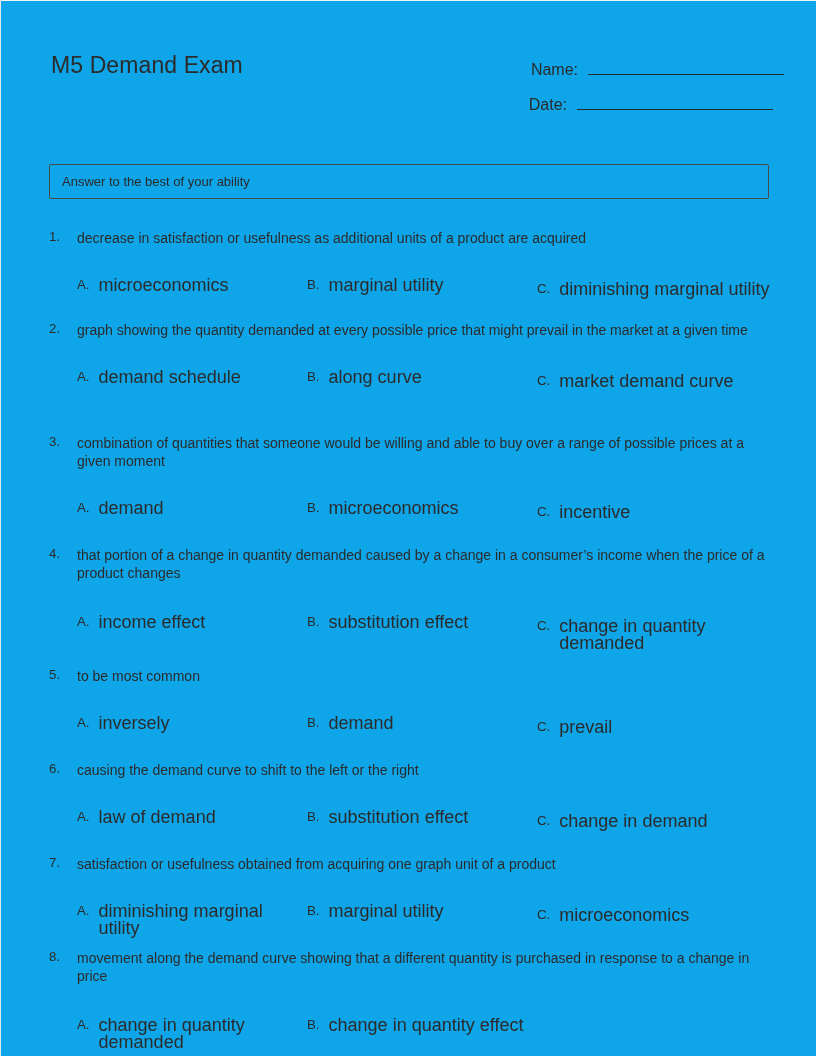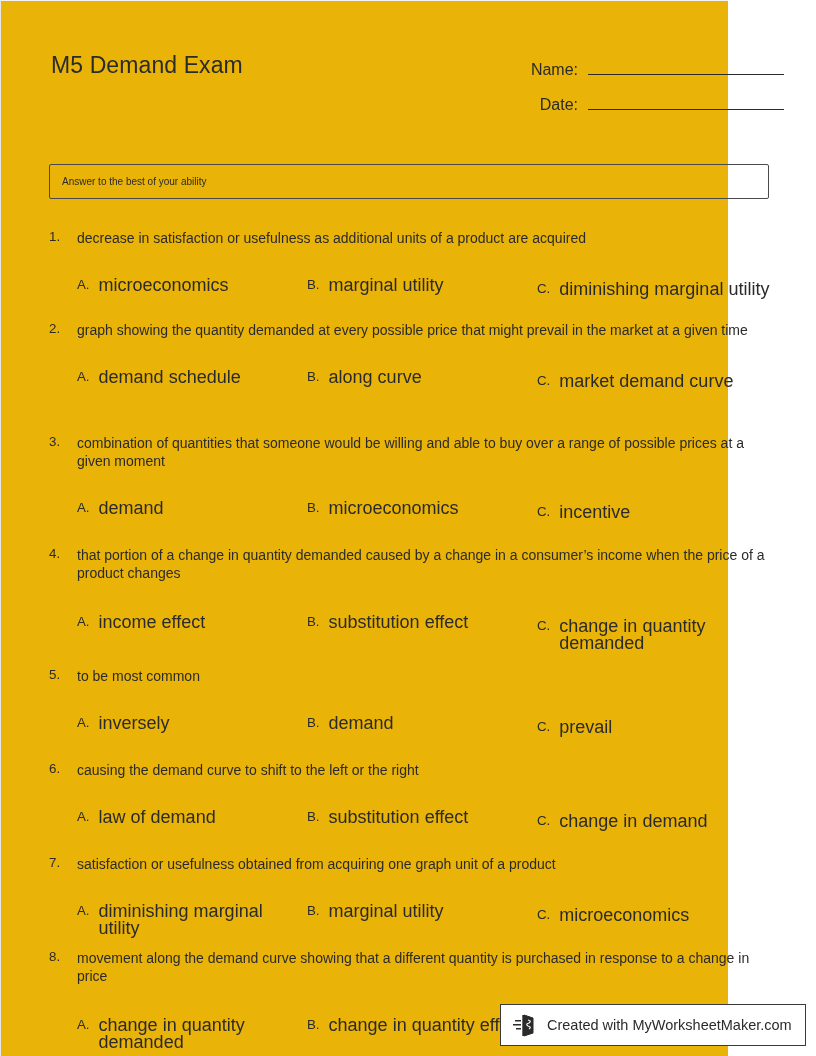--- a/index.html
+++ b/index.html
@@ -11,26 +11,26 @@
     width: 816px;
     height: 1056px;
     position: relative;
     font-family: "Liberation Sans", sans-serif;
     color: #231f20;
     overflow: hidden;
   }
   .page {
     position: absolute;
     left: 0; top: 0;
-    width: 728px;
+    width: 816px;
     height: 1056px;
     box-sizing: border-box;
     border-left: 1px solid #e8e8e8;
     border-top: 1px solid #f2f2f2;
-    background: #eab308;
+    background: #0ea5e9;
   }
 
   
   .header {
     position: absolute;
     left: 50px;
     top: 45px;
     width: 720px;
     height: 90px;
   }
@@ -44,21 +44,21 @@
     letter-spacing: 0.1px;
     white-space: nowrap;
   }
   .field-row {
     position: absolute;
     display: flex;
     align-items: baseline;
     justify-content: space-between;
   }
   .field-name { left: 455px; top: 12px; }
-  .field-date { left: 455px; top: 47px; }
+  .field-date { left: 444px; top: 47px; }
   .field-label {
     font-size: 16px;
     color: #2b2b2b;
     width: 72px;
     text-align: right;
     padding-right: 10px;
     white-space: nowrap;
   }
   .field-line {
     width: 196px;
@@ -74,21 +74,21 @@
     width: 720px;
     height: 35px;
     box-sizing: border-box;
     border: 1px solid #4a4a4a;
     border-radius: 2px;
     display: flex;
     align-items: center;
     padding-left: 12px;
   }
   .instruction-text {
-    font-size: 10px;
+    font-size: 13px;
     color: #2b2b2b;
   }
 
   
   .questions {
     position: absolute;
     left: 0;
     top: 0;
     width: 816px;
   }
@@ -315,26 +315,14 @@
             <span class="opt-text">change in quantity demanded</span>
           </div>
           <div class="opt opt-b">
             <span class="opt-letter">B.</span>
             <span class="opt-text">change in quantity effect</span>
           </div>
         </div>
       </div>
     </div>
 
-  <div class="watermark">
-    <svg class="wm-logo" viewBox="0 0 26 24">
-      <path d="M11 2 L20 5 L20 20 L11 23 Z" fill="#2b2b2b"></path>
-      <path d="M11 2 L20 5 L20 20 L11 23 Z" fill="none" stroke="#2b2b2b" stroke-width="1"></path>
-      <path d="M15 7 q4 1 1 3 q-4 1 -1 3 q4 1 1 3" fill="none" stroke="#ffffff" stroke-width="1.2"></path>
-      <rect x="9.3" y="2" width="1.8" height="21" fill="#2b2b2b"></rect>
-      <rect x="2" y="7" width="6" height="1.5" fill="#2b2b2b"></rect>
-      <rect x="0" y="11" width="8" height="1.5" fill="#2b2b2b"></rect>
-      <rect x="3" y="15" width="5" height="1.5" fill="#2b2b2b"></rect>
-    </svg>
-    <span class="wm-text">Created with MyWorksheetMaker.com</span>
-  </div>
 
 </div>
 
 </body></html>

